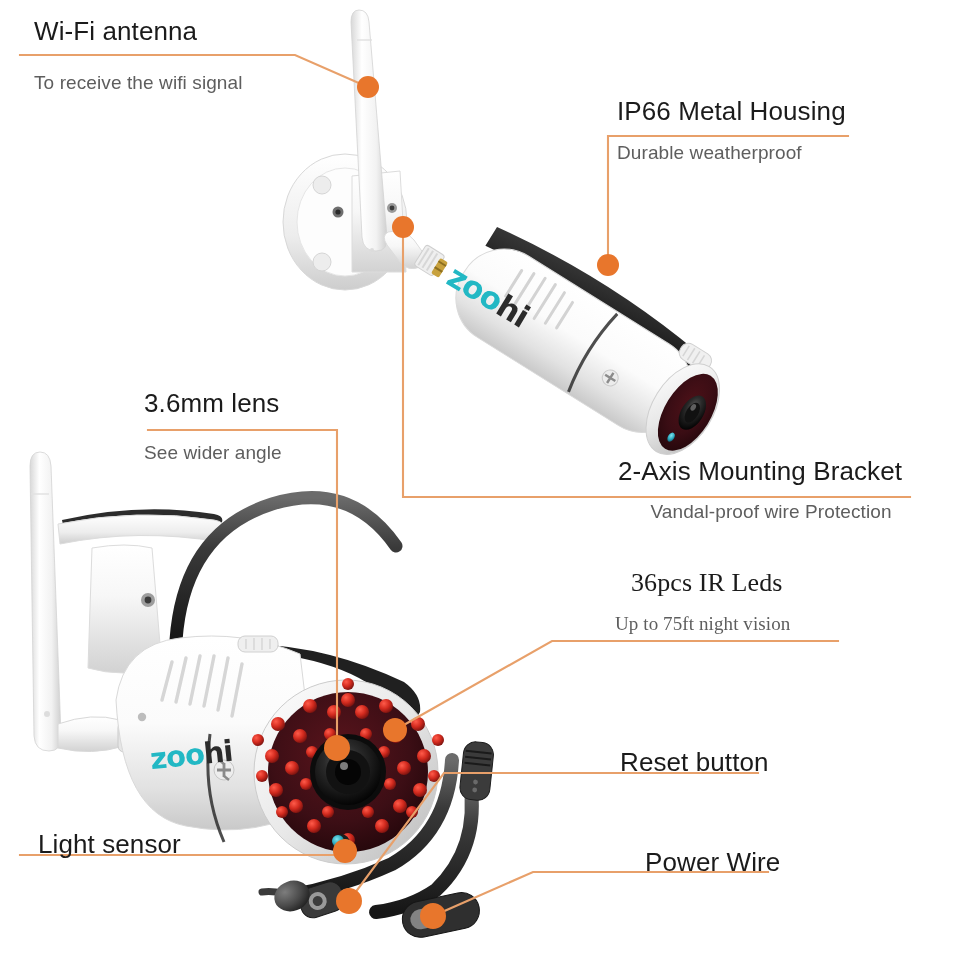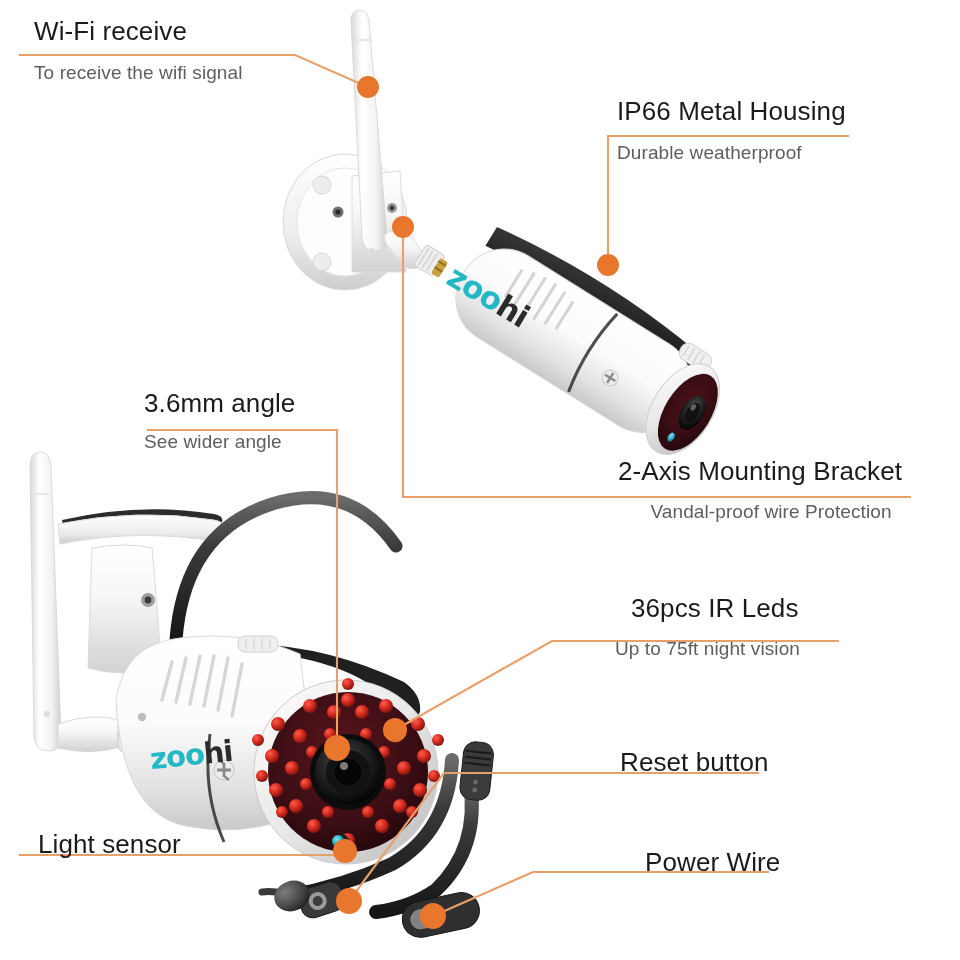--- a/index.html
+++ b/index.html
@@ -22,21 +22,21 @@
     color:#5e5e5e;font-size:19px;line-height:24px;font-weight:400;
     letter-spacing:.1px;
   }
   .label.solo .title{margin:16px;}
 
   
   #lbl-wifi{left:34px;top:16px;}
   #lbl-ip66{left:617px;top:96px;}
   #lbl-lens{left:144px;top:388px;}
   #lbl-bracket{left:618px;top:456px;}
-  #lbl-ir{left:631px;top:593px;}
+  #lbl-ir{left:631px;top:568px;font-family:Liberation Serif, serif;}
   #lbl-reset{left:604px;top:731px;}
   #lbl-light{left:22px;top:813px;}
   #lbl-power{left:629px;top:831px;}
 
   .logo{position:absolute;font-family:"DejaVu Sans",sans-serif;
         font-weight:700;letter-spacing:-1px;pointer-events:none;}
   .logo .t{color:#22b8c4;}
   .logo .d{color:#2b2b2b;}
 </style>
 </head>
@@ -364,32 +364,32 @@
       <circle cx="403" cy="227" r="11"></circle>
       <circle cx="337" cy="748" r="13"></circle>
       <circle cx="395" cy="730" r="12"></circle>
       <circle cx="345" cy="851" r="12"></circle>
       <circle cx="349" cy="901" r="13"></circle>
       <circle cx="433" cy="916" r="13"></circle>
     </g>
   </svg>
 
   <div class="label" id="lbl-wifi">
-    <div class="title">Wi-Fi receive</div>
-    <div class="sub" style="margin-top:15px;">To receive the wifi signal</div>
+    <div class="title">Wi-Fi antenna</div>
+    <div class="sub" style="margin-top:25px;">To receive the wifi signal</div>
   </div>
 
   <div class="label" id="lbl-ip66">
     <div class="title">IP66 Metal Housing</div>
     <div class="sub" style="margin-top:15px;">Durable weatherproof</div>
   </div>
 
   <div class="label" id="lbl-lens">
-    <div class="title">3.6mm angle</div>
-    <div class="sub" style="margin-top:12px;">See wider angle</div>
+    <div class="title">3.6mm lens</div>
+    <div class="sub" style="margin-top:23px;">See wider angle</div>
   </div>
 
   <div class="label" id="lbl-bracket">
     <div class="title">2-Axis Mounting Bracket</div>
     <div class="sub" style="margin-top:14px;margin-left:22px;text-align:center;">Vandal-proof wire Protection</div>
   </div>
 
   <div class="label" id="lbl-ir">
     <div class="title">36pcs IR Leds</div>
     <div class="sub" style="margin-top:14px;margin-left:-16px;">Up to 75ft night vision</div>

